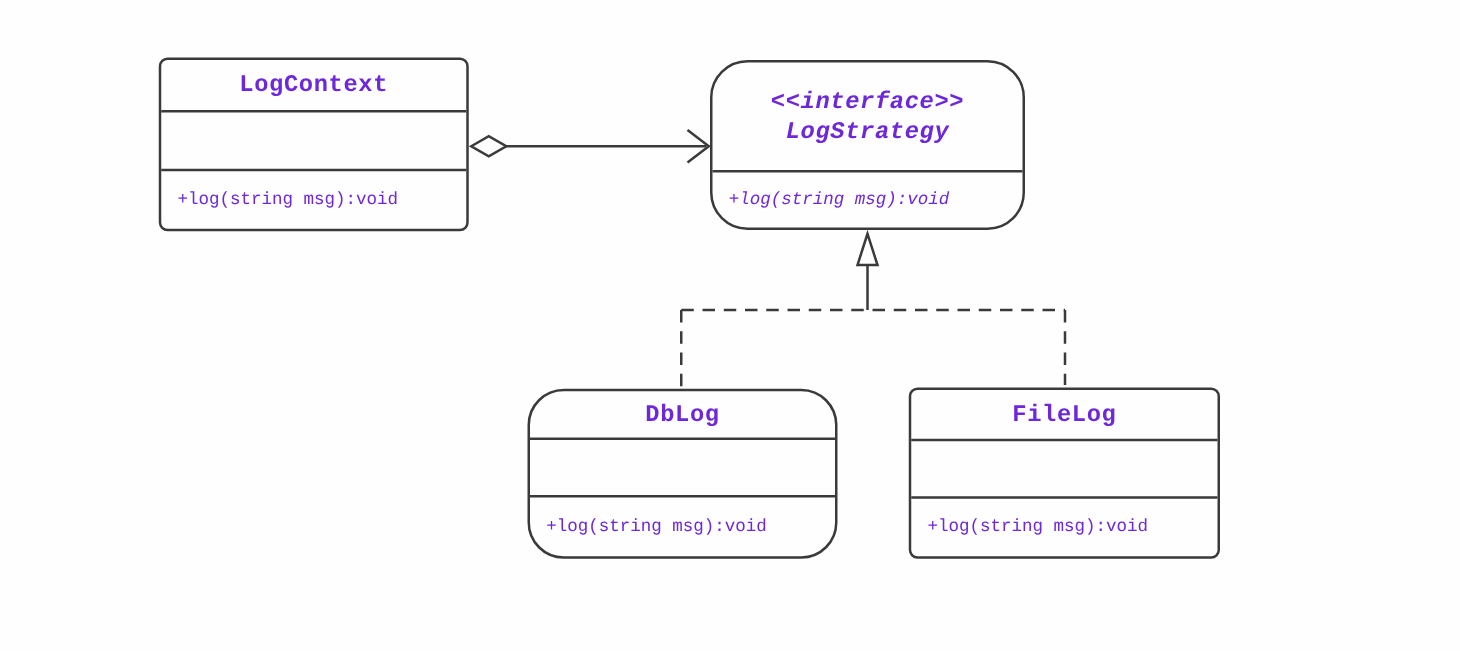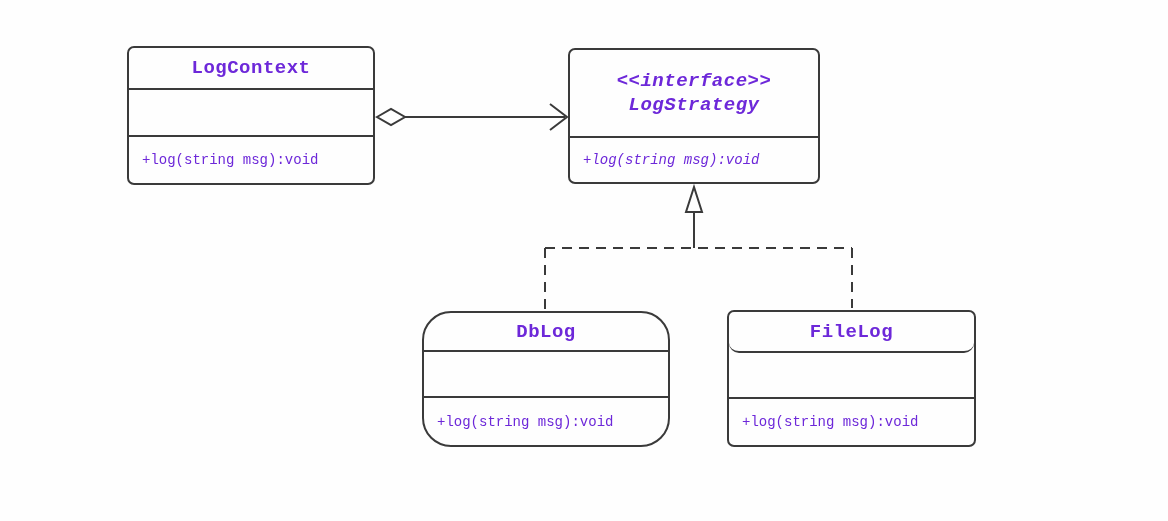--- a/index.html
+++ b/index.html
@@ -72,33 +72,33 @@
       <line x1="852" y1="248" x2="852" y2="308" stroke-dasharray="10 7"></line>
     </g>
   </svg>
 
   <div class="uml-class" style="left:127px; top:46px; width:248px; height:139px;">
     <div class="row title-row" style="height:42px;">LogContext</div>
     <div class="row attrs-row" style="height:47px;"></div>
     <div class="row methods-row">+log(string msg):void</div>
   </div>
 
-  <div class="uml-class" style="left:568px; top:48px; width:252px; height:136px;">
+  <div class="uml-class" style="left:568px; top:48px; width:252px; height:136px;border-radius:30px;">
     <div class="row title-row italic" style="height:88px;">
       <div class="stereo">&lt;&lt;interface&gt;&gt;</div>
       <div class="stereo">LogStrategy</div>
     </div>
     <div class="row methods-row italic">+log(string msg):void</div>
   </div>
 
   <div class="uml-class" style="left:422px; top:311px; width:248px; height:136px;border-radius:29px;">
     <div class="row title-row" style="height:39px;">DbLog</div>
     <div class="row attrs-row" style="height:46px;"></div>
     <div class="row methods-row">+log(string msg):void</div>
   </div>
 
   <div class="uml-class" style="left:727px; top:310px; width:249px; height:137px;">
-    <div class="row title-row" style="height:41px;border-radius:10px;">FileLog</div>
+    <div class="row title-row" style="height:41px;">FileLog</div>
     <div class="row attrs-row" style="height:46px;"></div>
     <div class="row methods-row">+log(string msg):void</div>
   </div>
 
 </div>
 
 </body></html>

